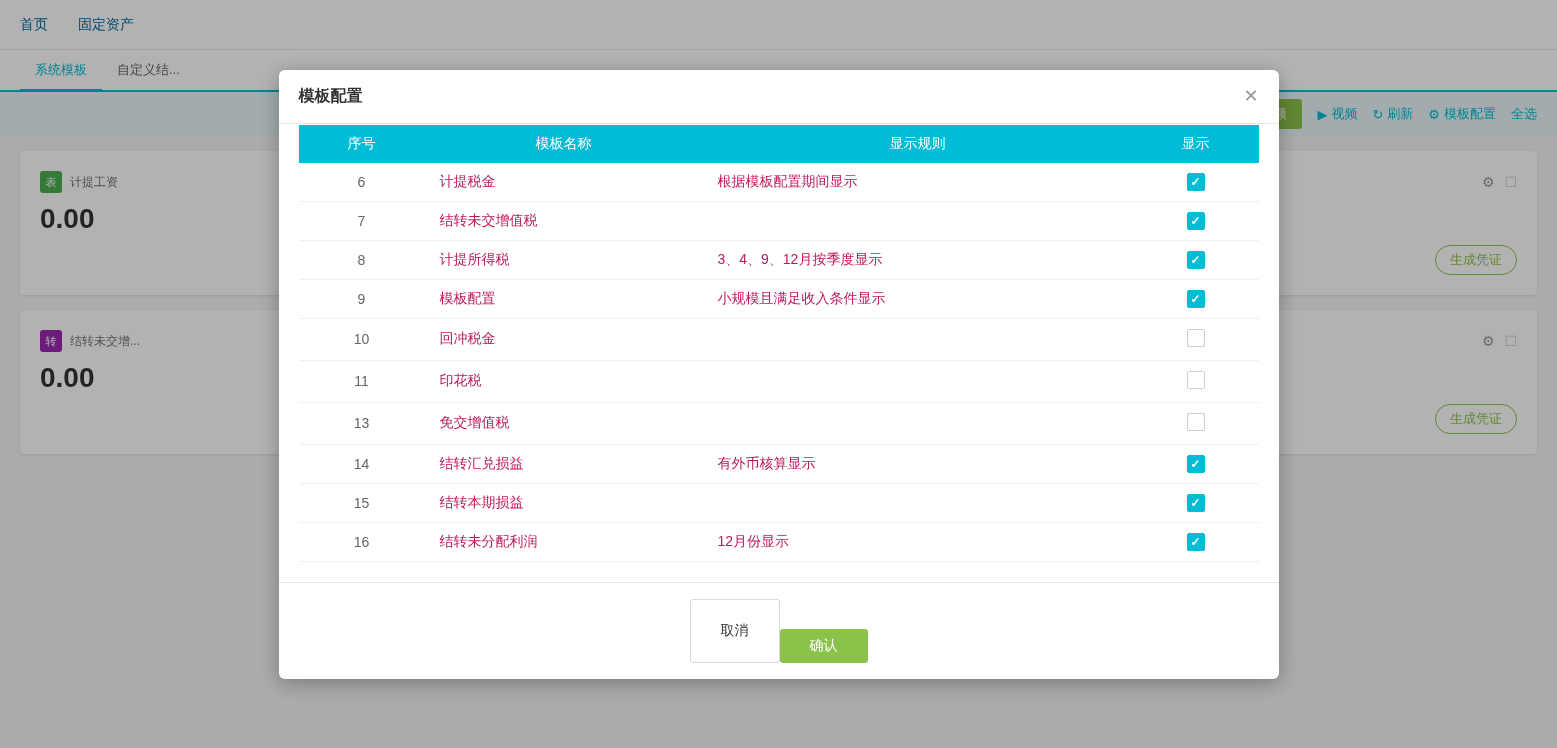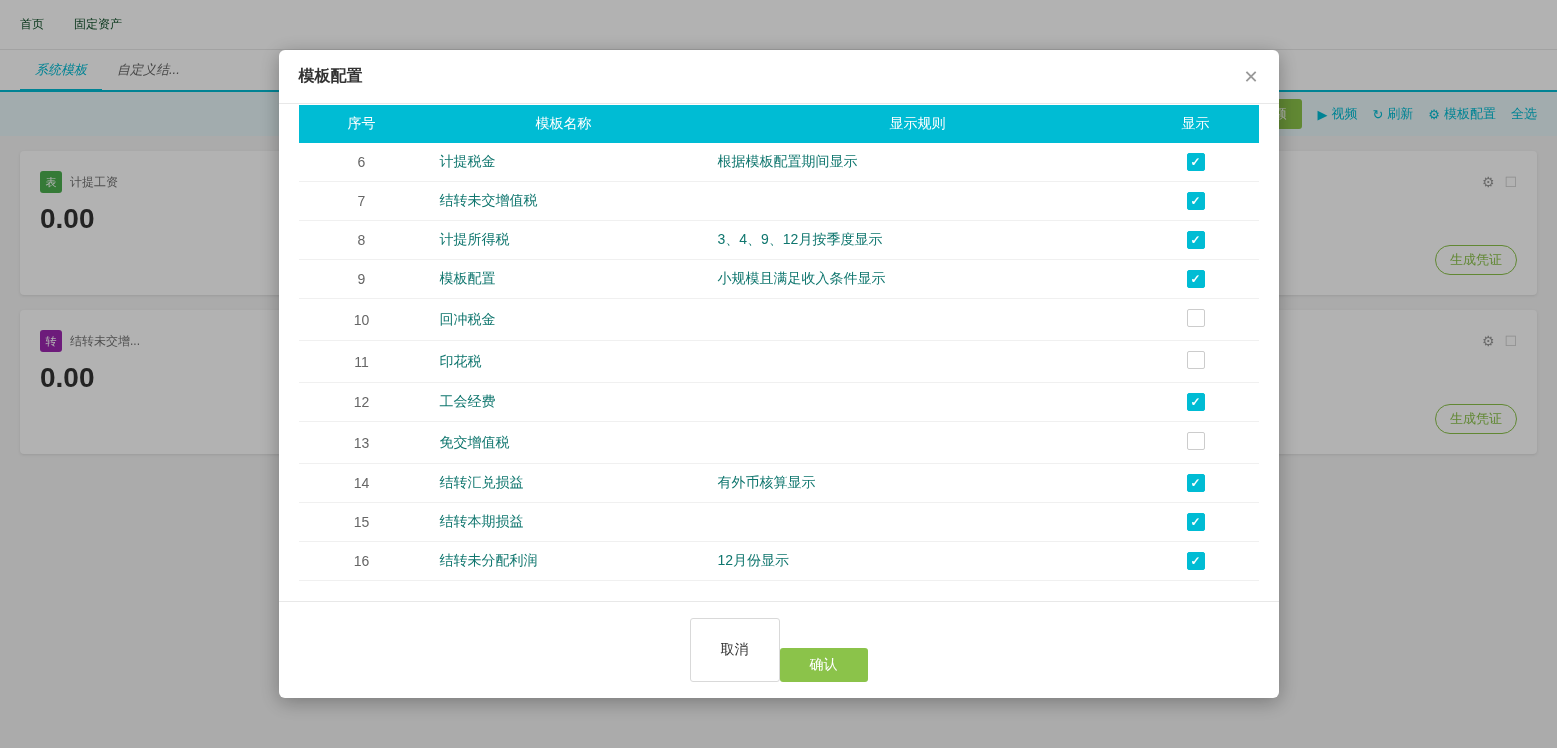--- a/index.html
+++ b/index.html
@@ -24,40 +24,39 @@
       background: #fff;
       height: 50px;
       display: flex;
       align-items: center;
       padding: 0 20px;
       border-bottom: 1px solid #e8e8e8;
     }
 
     .top-nav-item {
       margin-right: 30px;
-      color: #14532d;
-      font-size: 12px;
+      color: #0369a1;
+      font-size: 14px;
       cursor: pointer;
     }
 
     .sub-nav {
       background: #fff;
       height: 42px;
       display: flex;
       align-items: center;
       padding: 0 20px;
       border-bottom: 2px solid #00bcd4;
     }
 
     .sub-nav-tab {
       padding: 10px 15px;
       cursor: pointer;
       color: #666;
       font-size: 13px;
-      font-style: italic;
     }
 
     .sub-nav-tab.active {
       color: #00bcd4;
       border-bottom: 2px solid #00bcd4;
       margin-bottom: -2px;
     }
 
     .action-bar {
       background: #e8f7f9;
@@ -228,21 +227,21 @@
       font-weight: normal;
       font-size: 14px;
     }
 
     .config-table tbody tr {
       border-bottom: 1px solid #f0f0f0;
     }
 
     .config-table tbody td {
       padding: 10px 15px;
-      color: #0f766e;
+      color: #be185d;
       font-size: 14px;
     }
 
     .config-table tbody td:first-child {
       text-align: center;
       color: #666;
     }
 
     .config-table tbody td:last-child {
       text-align: center;
@@ -418,26 +417,20 @@
               <td></td>
               <td><div class="custom-checkbox"></div></td>
             </tr>
             <tr>
               <td>11</td>
               <td>印花税</td>
               <td></td>
               <td><div class="custom-checkbox"></div></td>
             </tr>
             <tr>
-              <td>12</td>
-              <td>工会经费</td>
-              <td></td>
-              <td><div class="custom-checkbox checked"></div></td>
-            </tr>
-            <tr>
               <td>13</td>
               <td>免交增值税</td>
               <td></td>
               <td><div class="custom-checkbox"></div></td>
             </tr>
             <tr>
               <td>14</td>
               <td>结转汇兑损益</td>
               <td>有外币核算显示</td>
               <td><div class="custom-checkbox checked"></div></td>

